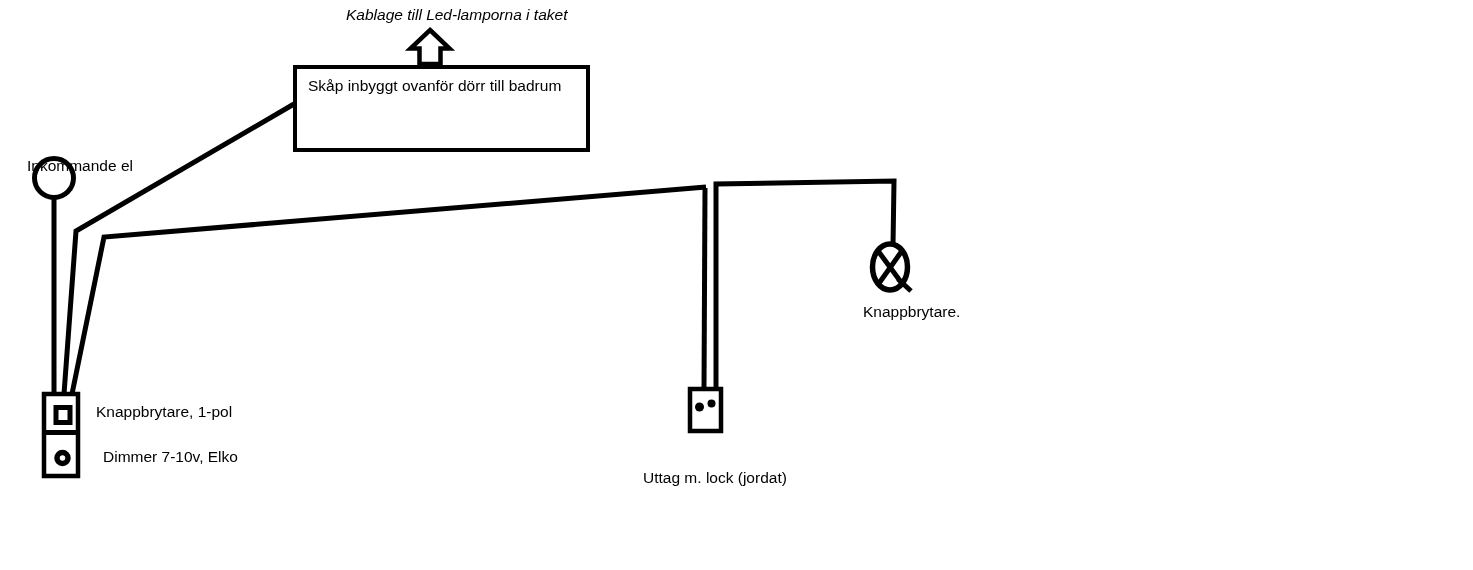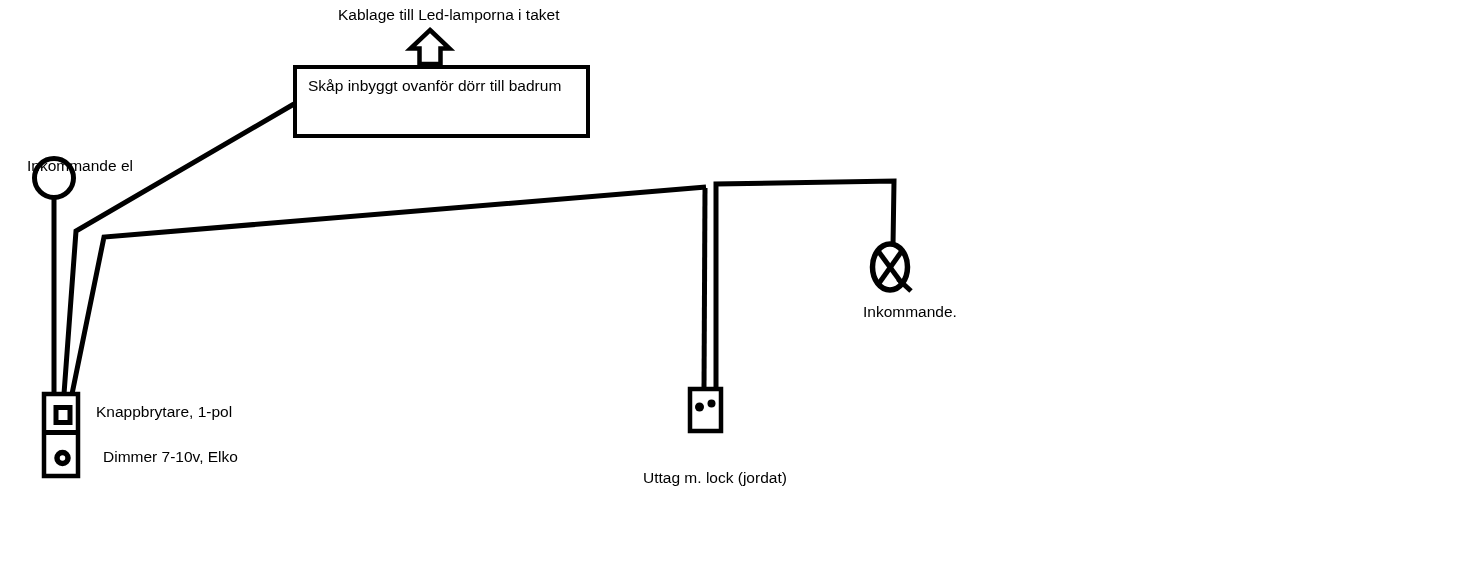--- a/index.html
+++ b/index.html
@@ -16,21 +16,21 @@
   .label {
     position:absolute;
     font-size:15.5px;
     line-height:18px;
     white-space:nowrap;
     color:var(--ink);
   }
   .note-box {
     position:absolute;
     left:293px; top:65px;
-    width:297px; height:73px;
+    width:297px; height:87px;
     box-sizing:border-box;
     border:4px solid var(--ink);
     background:var(--bg);
     padding:6px 4px 0 11px;
     font-size:15.5px;
     line-height:22px;
   }
   .wire { stroke:var(--ink); stroke-width:5; fill:none; }
   .shape { stroke:var(--ink); fill:none; }
   .filled { fill:var(--ink); stroke:none; }
@@ -67,29 +67,29 @@
     <g>
       <ellipse class="shape" cx="890" cy="267" rx="17.5" ry="23" stroke-width="5.5"></ellipse>
       <line class="wire" x1="878.5" y1="251.5" x2="902" y2="283.5" stroke-width="5.5"></line>
       <line class="wire" x1="901.5" y1="251.5" x2="878.5" y2="284" stroke-width="5.5"></line>
       <line class="wire" x1="898" y1="279" x2="911" y2="291" stroke-width="5.5"></line>
     </g>
 
     <path class="whitefill" stroke-width="4.5" stroke-linejoin="miter" d="M430 30 L449.5 48.5 L440.5 48.5 L440.5 64 L419.5 64 L419.5 48.5 L410.5 48.5 Z"></path>
   </svg>
 
-  <div class="label" style="left:338px; top:6px;">Kablage till Led-lamporna i taket</div>
+  <div class="label" style="left:346px; top:6px;font-style:italic;">Kablage till Led-lamporna i taket</div>
 
   <div class="note-box">
     <div>Skåp inbyggt ovanför dörr till badrum</div>
   </div>
 
   <div class="label" style="left:27px; top:125px;margin-top:32px;">Inkommande el</div>
 
   <div class="label" style="left:96px; top:403px;text-align:right;">Knappbrytare, 1-pol</div>
 
   <div class="label" style="left:103px; top:448px;">Dimmer 7-10v, Elko</div>
 
   <div class="label" style="left:643px; top:447px;margin-top:22px;">Uttag m. lock (jordat)</div>
 
-  <div class="label" style="left:863px; top:303px;">Inkommande.</div>
+  <div class="label" style="left:863px; top:303px;">Knappbrytare.</div>
 
 </div>
 
 </body></html>

